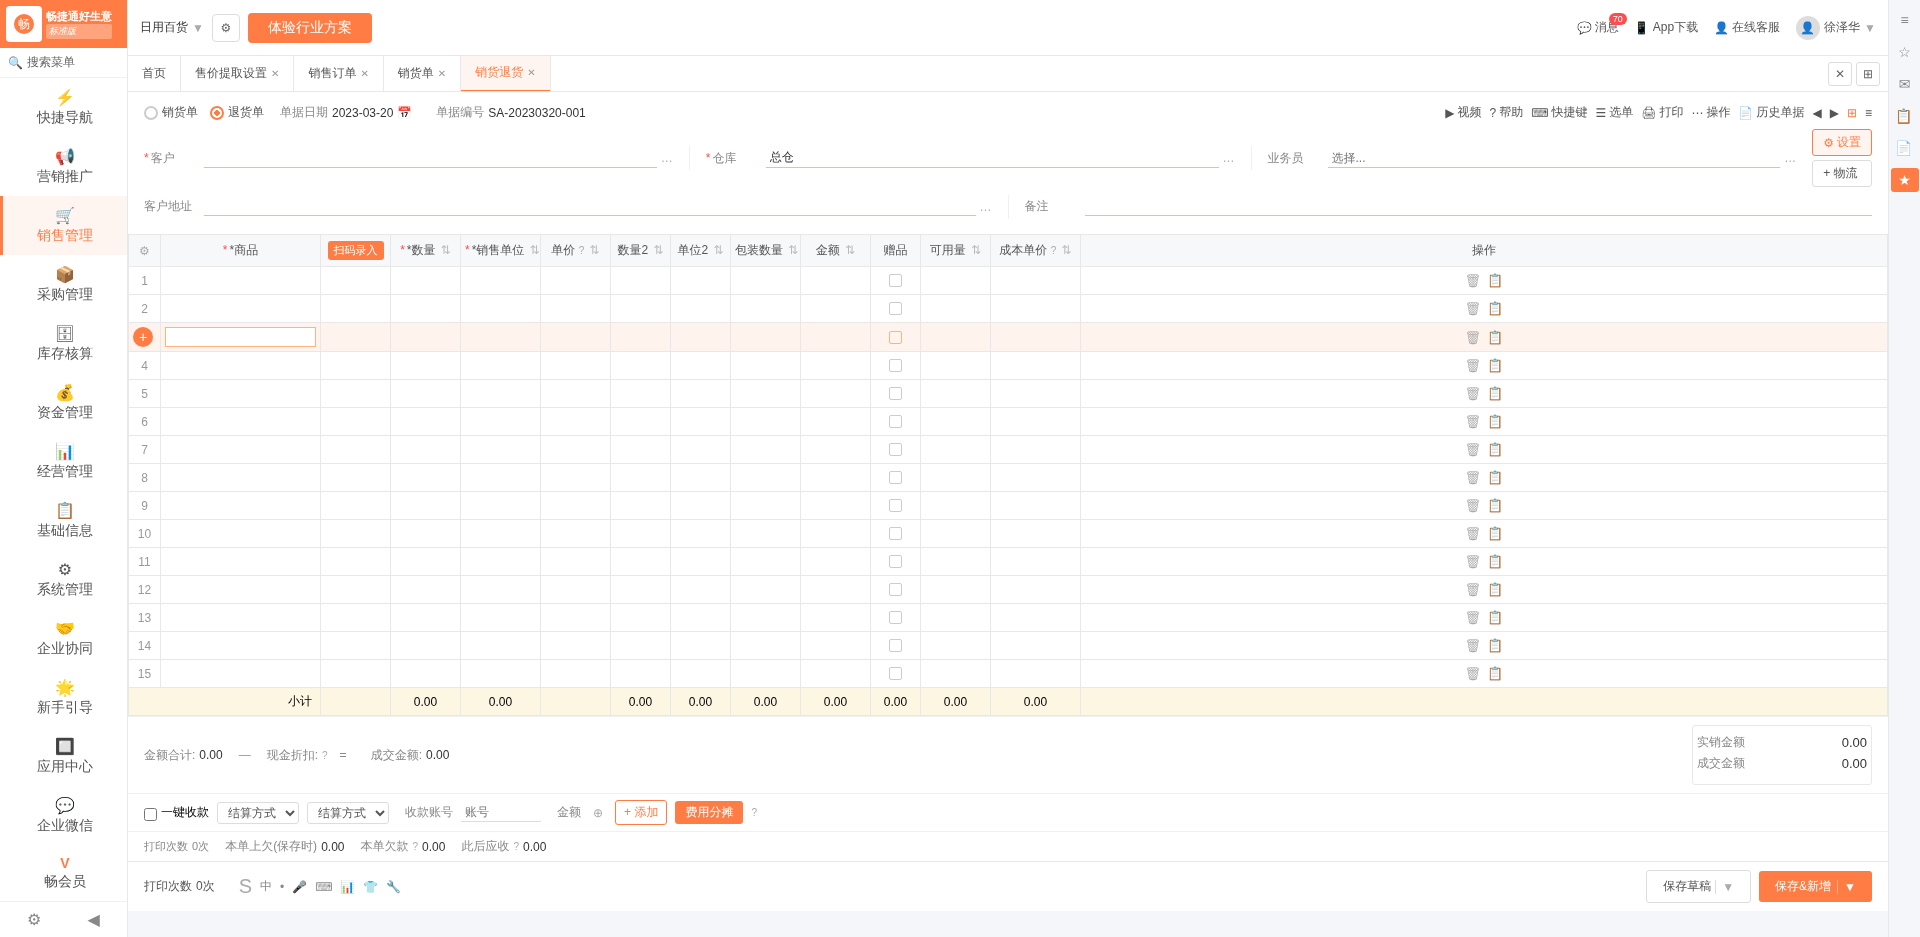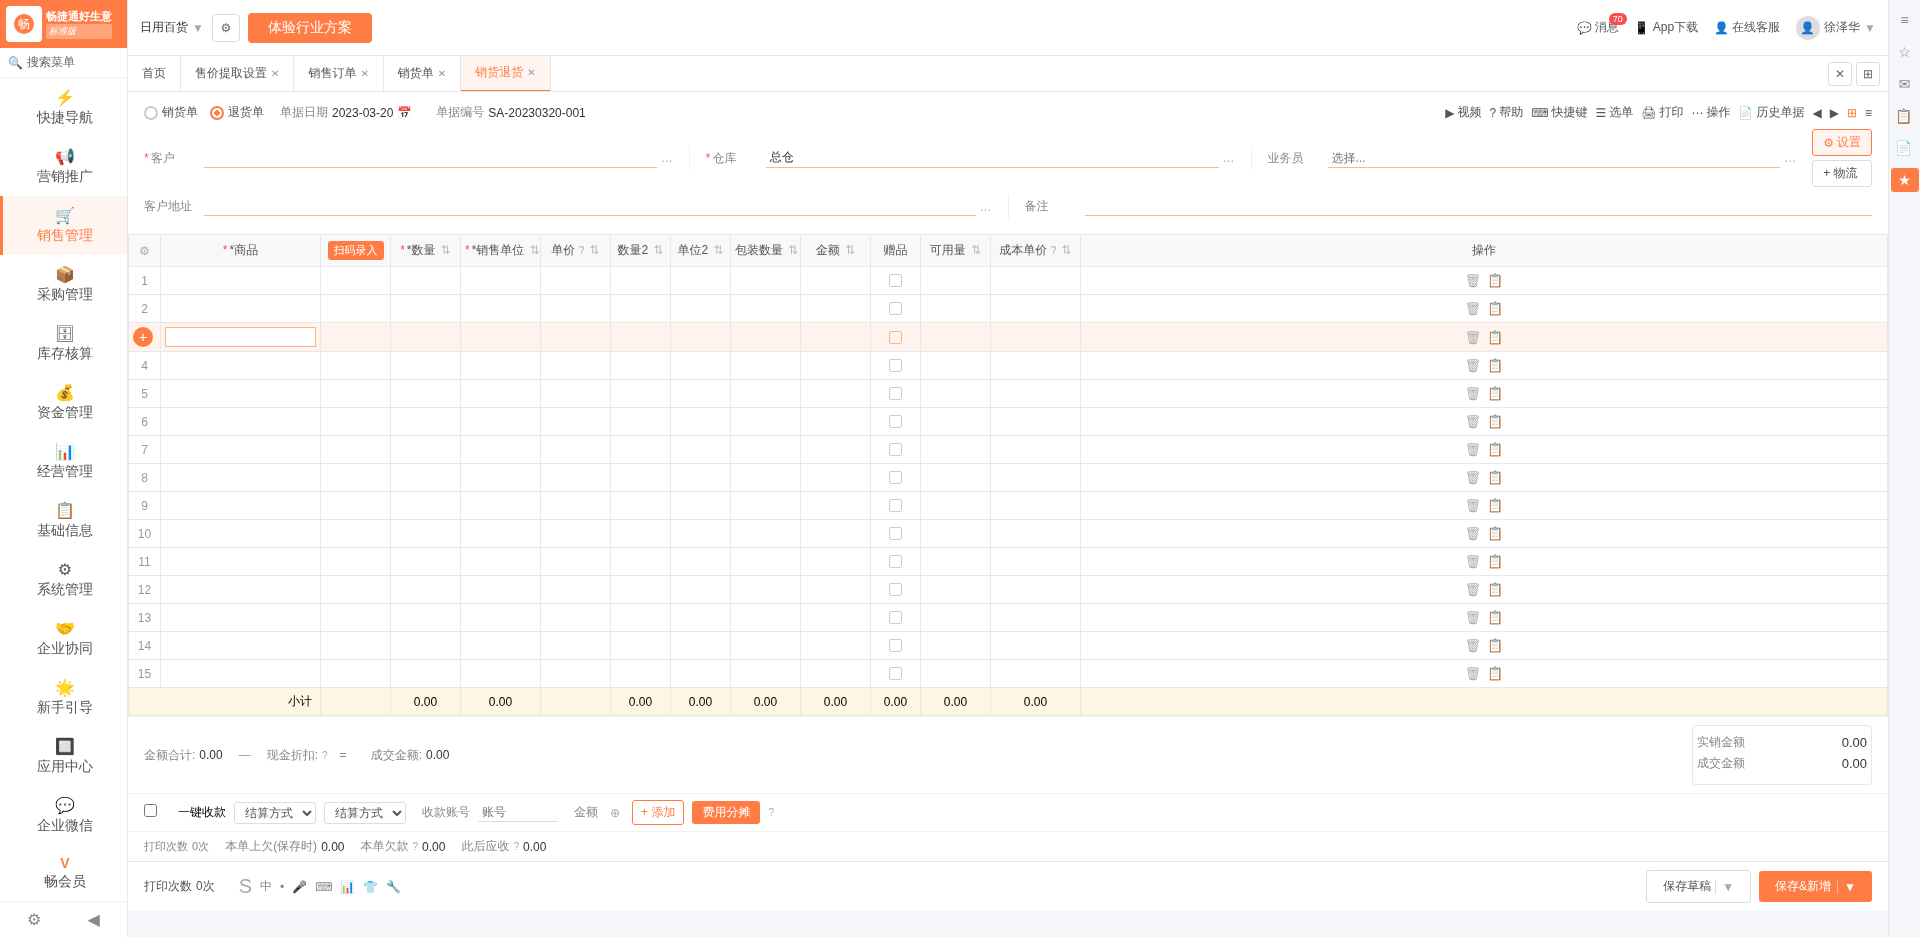--- a/index.html
+++ b/index.html
@@ -98,21 +98,21 @@
 
     
     .summary-row { display: flex; align-items: center; padding: 8px 16px; background: #fff; border-top: 1px solid #f0f0f0; gap: 16px; }
     .summary-item { display: flex; align-items: center; gap: 4px; color: #555; }
     .summary-dash { color: #999; }
     .summary-label { color: #888; }
     .summary-value { color: #333; font-weight: 500; }
 
     
     .footer-row { display: flex; align-items: center; padding: 6px 16px; background: #fff; border-top: 1px solid #f0f0f0; gap: 8px; }
-    .footer-checkbox { display: flex; align-items: flex-start; gap: 21px; cursor: pointer; }
+    .footer-checkbox { display: flex; align-items: flex-end; gap: 4px; cursor: pointer; }
     .footer-select { border: 1px solid #ddd; border-radius: 3px; padding: 2px 6px; color: #555; background: #fff; }
     .footer-input { border: none; border-bottom: 1px solid #ddd; padding: 2px 4px; width: 80px; color: #555; }
     .fee-btn { background: #ff7d45; color: #fff; border: none; border-radius: 3px; padding: 3px 10px; cursor: pointer; font-size: 12px; }
     .add-btn { border: 1px solid #ff7d45; color: #ff7d45; background: #fff; border-radius: 3px; padding: 3px 8px; cursor: pointer; font-size: 12px; }
 
     
     .status-bar { display: flex; align-items: center; padding: 6px 16px; background: #fff; border-top: 1px solid #f0f0f0; gap: 16px; }
     .status-item { display: flex; align-items: center; gap: 4px; color: #555; }
     .status-label { color: #888; }
     .status-value { color: #333; }

